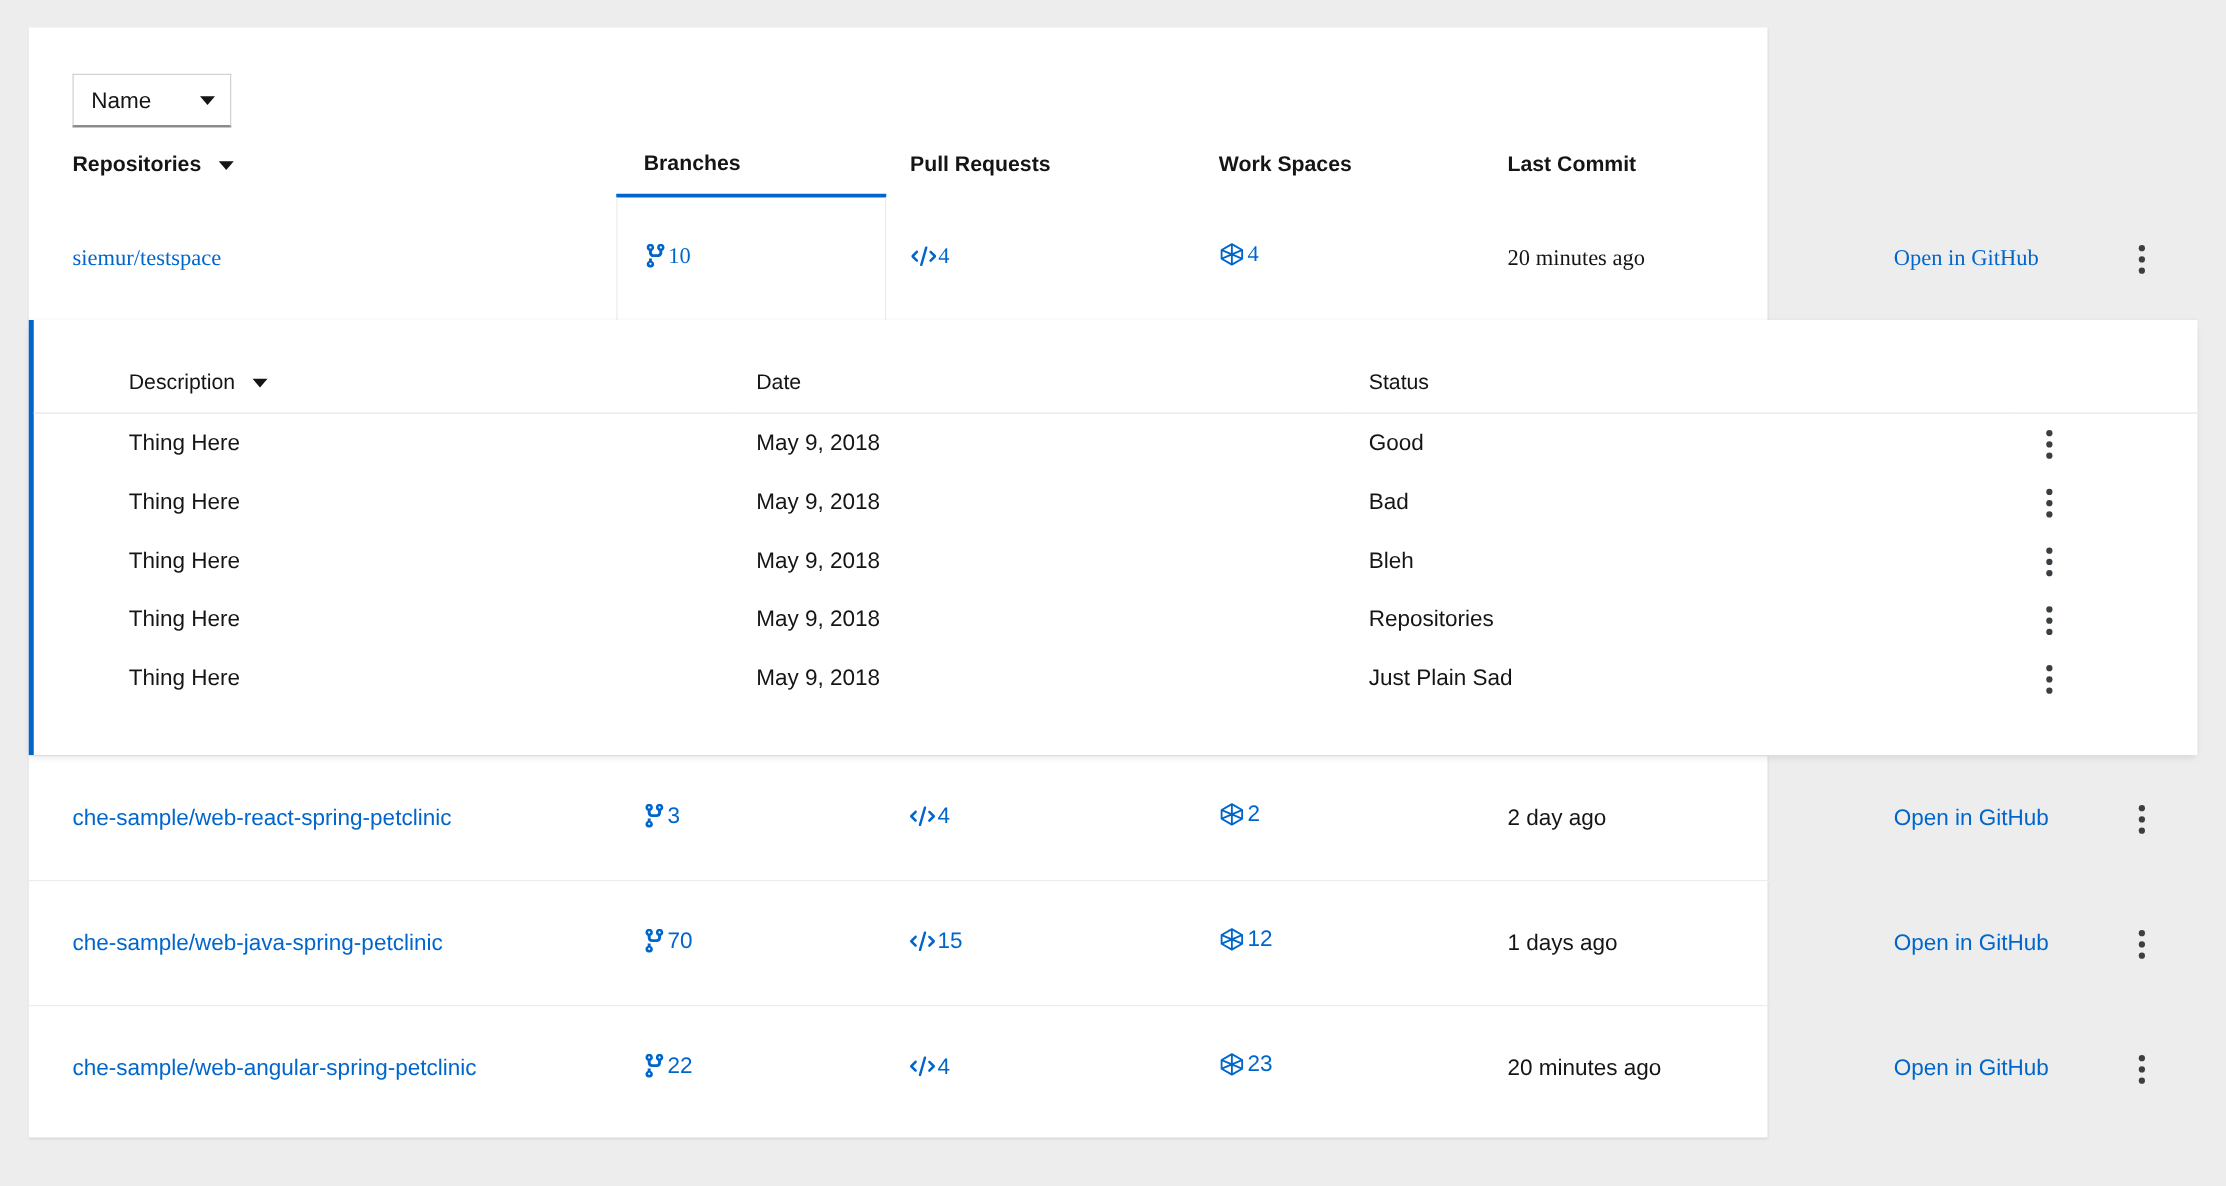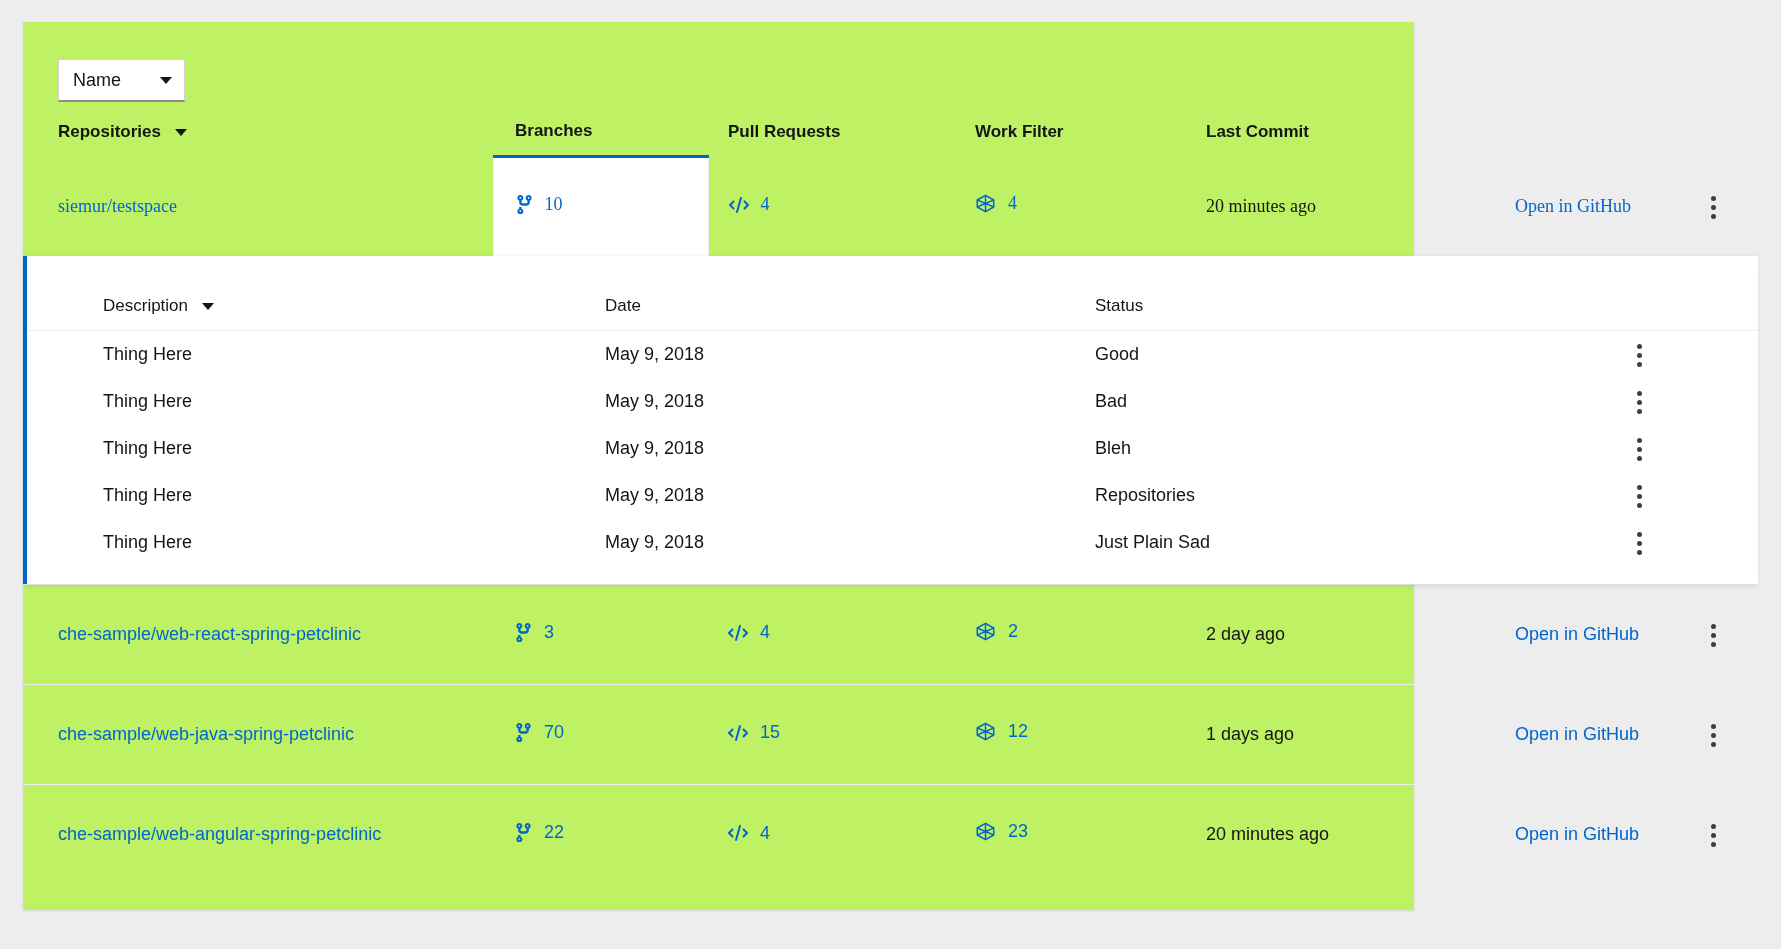--- a/index.html
+++ b/index.html
@@ -16,21 +16,21 @@
     height: 949px;
     background: #ededed;
     overflow: hidden;
   }
   .card {
     position: absolute;
     left: 23px;
     top: 22px;
     width: 1391px;
     height: 888px;
-    background: #bef264;
+    background: #ffffff;
     box-shadow: 0 1px 2px rgba(3,3,3,0.10);
   }
 
   
   .toolbar {
     display: flex;
     align-items: flex-start;
     padding: 37px 0 0 35px;
     height: 88px;
   }
@@ -120,21 +120,21 @@
   .cell-repo   { padding-left: 35px; }
   .cell-br     { padding-left: 22px; }
   .cell-pr     { padding-left: 20px; }
   .cell-ws     { padding-left: 22px; }
   .cell-lc     { padding-left: 28px; }
   .cell-link   { padding-left: 12px; }
   .cell-kebab  { padding-left: 8px; }
 
   .link { color: #06c; text-decoration: none; font-size: 18px; cursor: pointer; }
 
-  .count-cell { display: inline-flex; align-items: center; gap: 12px; color: #06c; cursor: pointer; }
+  .count-cell { display: inline-flex; align-items: center; gap: 2px; color: #06c; cursor: pointer; }
   .count-cell .num { font-size: 18px; }
   .ic { display: inline-flex; align-items: center; justify-content: center; }
 
   
   td.cell-active {
     border-top: 3px solid #06c !important;
     border-left: 1px solid #ededed;
     border-right: 1px solid #ededed;
     background: #fff;
   }
@@ -148,21 +148,21 @@
   }
   .kebab i { display: block; width: 5px; height: 5px; border-radius: 50%; background: #3c3f42; }
 
   
   .exp-row > td { padding: 0; border: none; }
   .exp-wrap {
     position: relative;
     background: #fff;
     border-left: 4px solid #06c;
     box-shadow: 0 4px 6px -2px rgba(3,3,3,0.10), 0 -1px 2px rgba(3,3,3,0.04);
-    padding: 0 0 18px 0;
+    padding: 0 0 38px 0;
   }
   .inner-tbl { width: 100%; border-collapse: collapse; table-layout: fixed; }
   .i-desc   { width: 560px; }
   .i-date   { width: 490px; }
   .i-status { width: 530px; }
   .i-kebab  { width: 151px; }
 
   .inner-tbl thead th {
     font-size: 17px;
     color: #151515;
@@ -222,21 +222,21 @@
               <span>Branches</span>
             </div>
           </th>
           <th>
             <div class="th-inner th-pad-pr">
               <span>Pull Requests</span>
             </div>
           </th>
           <th>
             <div class="th-inner th-pad-ws">
-              <span>Work Filter</span>
+              <span>Work Spaces</span>
             </div>
           </th>
           <th>
             <div class="th-inner th-pad-lc">
               <span>Last Commit</span>
             </div>
           </th>
           <th></th>
           <th></th>
         </tr>

